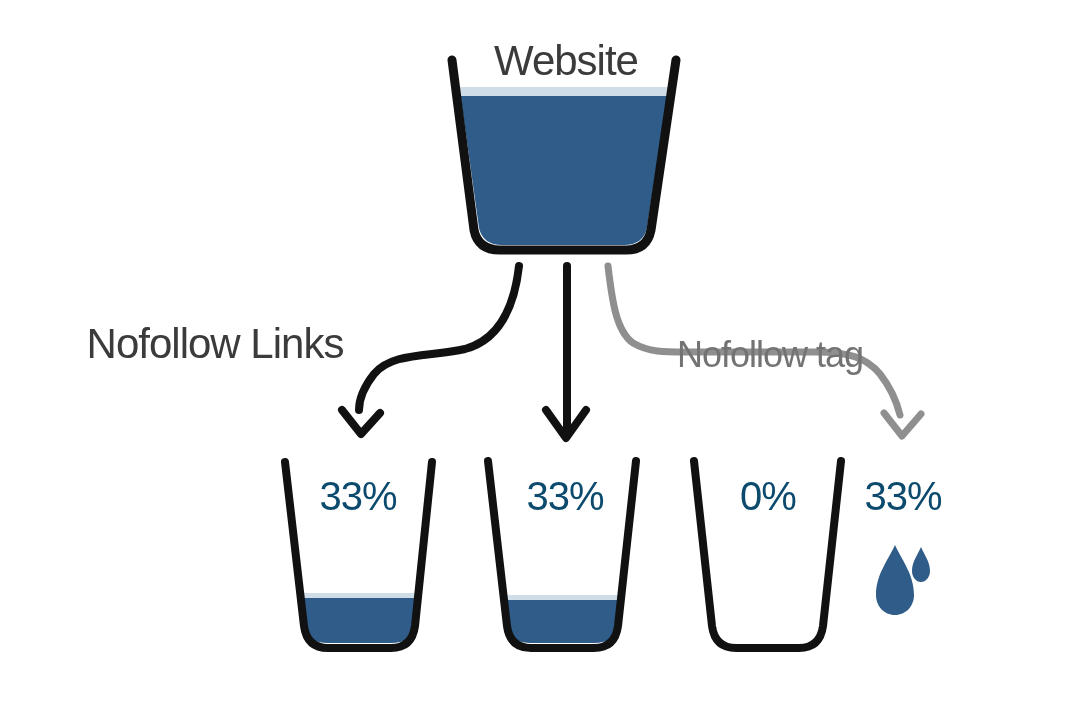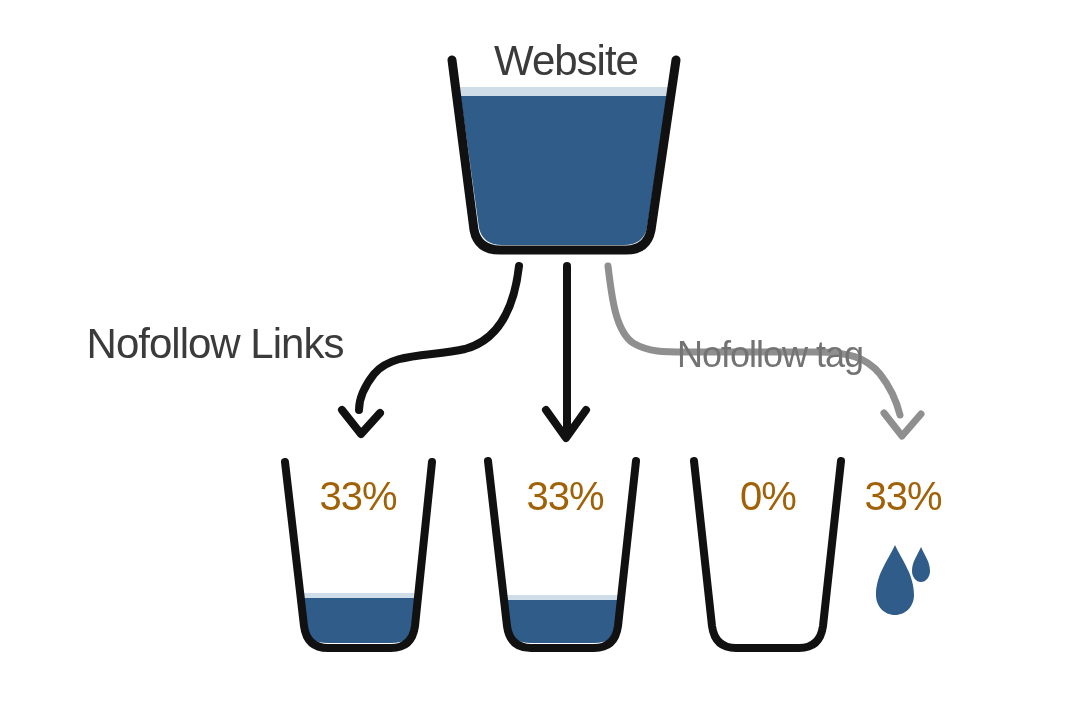--- a/index.html
+++ b/index.html
@@ -41,21 +41,21 @@
   .lbl {
     position: absolute;
     transform: translateX(-50%);
     color: #3b3b3b;
     white-space: nowrap;
     letter-spacing: -1px;
   }
   .lbl-website   { left: 566px; top: 40px;  font-size: 42px; line-height: 42px; }
   .lbl-outbound  { left: 215px; top: 323px; font-size: 42px; line-height: 42px; }
   .lbl-nofollow  { left: 770px; top: 294px; font-size: 36px; line-height: 36px; color: #737373; margin-top: 43px; }
-  .lbl-pct       { top: 476px; font-size: 40px; line-height: 40px; color: #a16207; }
+  .lbl-pct       { top: 476px; font-size: 40px; line-height: 40px; color: #0c4a6e; }
   .lbl-pct-1 { left: 358px; }
   .lbl-pct-2 { left: 565px; }
   .lbl-pct-3 { left: 768px; }
   .lbl-pct-4 { left: 903px; }
 </style>
 </head>
 <body>
 
 <div class="canvas">
 

